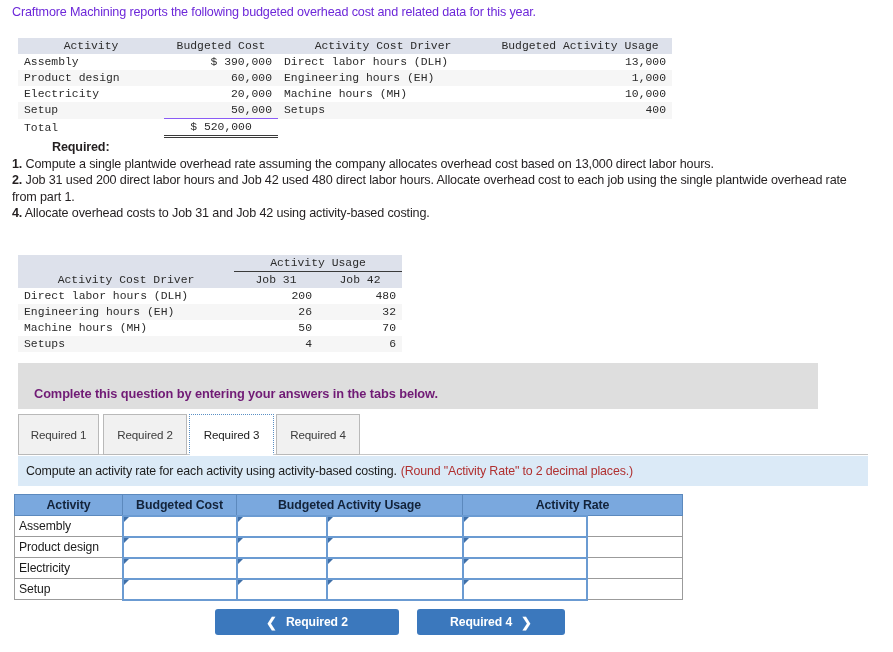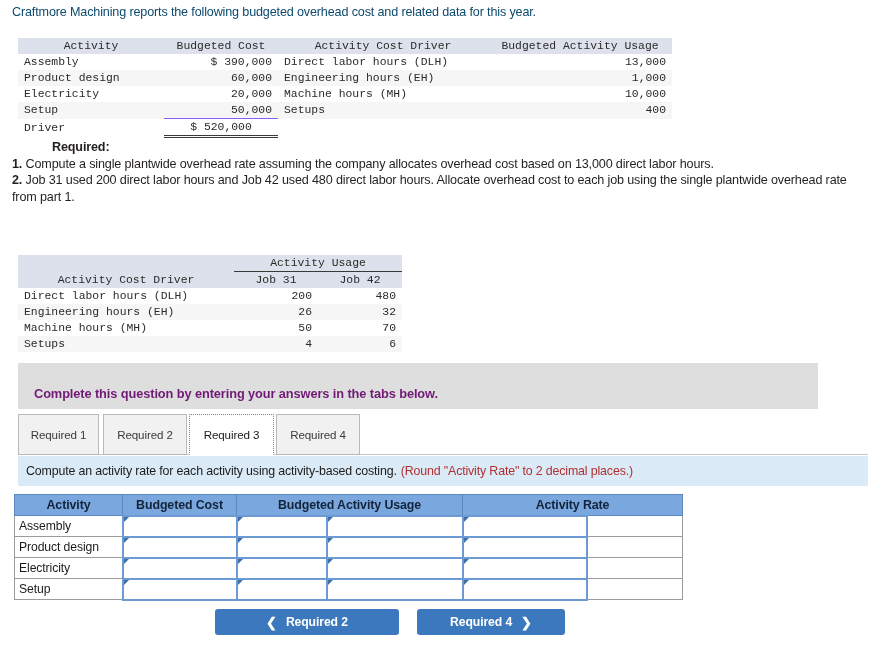--- a/index.html
+++ b/index.html
@@ -12,21 +12,21 @@
     overflow: hidden;
   }
   .page { position: relative; width: 893px; height: 652px; }
 
   
   .intro {
     position: absolute;
     left: 12px; top: 5px;
     font-size: 12.6px;
     letter-spacing: -0.15px;
-    color: #0c4a6e;
+    color: #6d28d9;
     white-space: nowrap;
   }
 
   
   .mono-table {
     position: absolute;
     border-collapse: collapse;
     font-family: "Liberation Mono", "DejaVu Sans Mono", monospace;
     font-size: 11.4px;
     color: #2b2b2b;
@@ -268,32 +268,33 @@
         <td class="lft">Machine hours (MH)</td>
         <td class="num">10,000</td>
       </tr>
       <tr>
         <td class="lft">Setup</td>
         <td class="num u-single">50,000</td>
         <td class="lft">Setups</td>
         <td class="num">400</td>
       </tr>
       <tr>
-        <td class="lft">Driver</td>
+        <td class="lft">Total</td>
         <td class="num u-double">$ 520,000</td>
         <td></td>
         <td></td>
       </tr>
     </tbody>
   </table>
 
   <div class="required-block">
     <p class="rq-head">Required:</p>
     <p><b>1.</b> <span>Compute a single plantwide overhead rate assuming the company allocates overhead cost based on 13,000 direct labor hours.</span></p>
     <p><b>2.</b> <span>Job 31 used 200 direct labor hours and Job 42 used 480 direct labor hours. Allocate overhead cost to each job using the single plantwide overhead rate from part 1.</span></p>
+    <p><b>4.</b> <span>Allocate overhead costs to Job 31 and Job 42 using activity-based costing.</span></p>
   </div>
 
   <table class="mono-table" id="table-usage">
     <colgroup>
       <col class="c-drv2">
         <col class="c-j31">
         <col class="c-j42">
     </colgroup>
     <thead>
       <tr>

